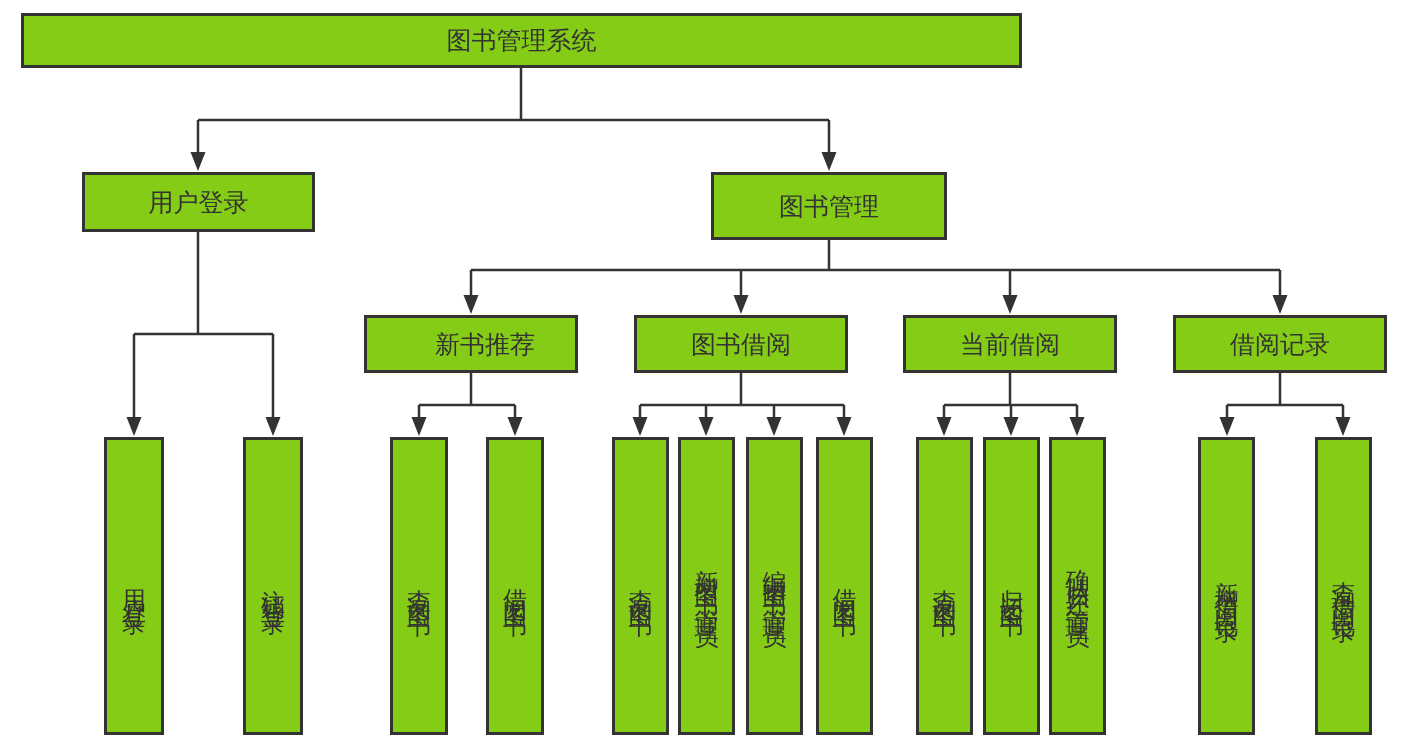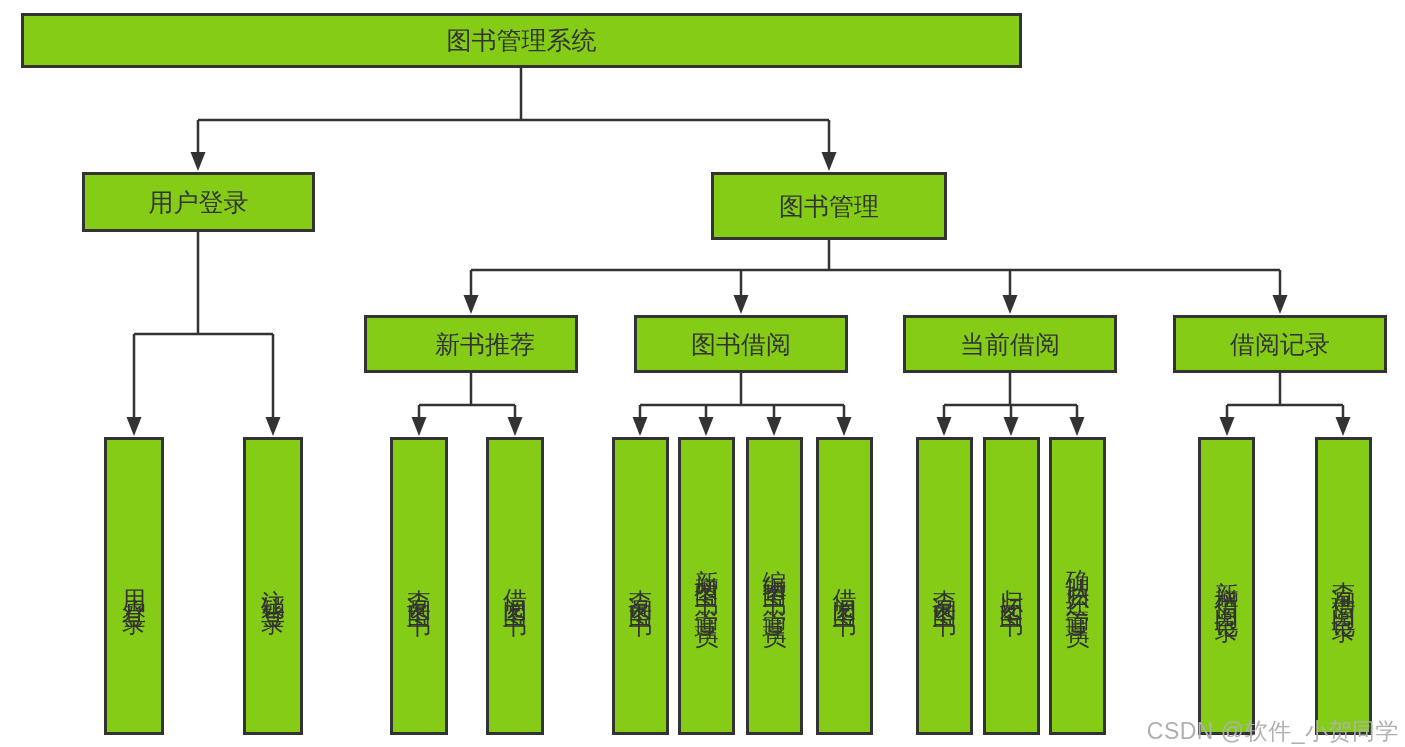--- a/index.html
+++ b/index.html
@@ -152,14 +152,13 @@
     <span class="vlabel">确认归还（管理员）</span>
   </div>
 
   <div class="node leaf" style="left:1198px; top:437px; width:57px; height:298px;">
     <span class="vlabel">新增借阅记录</span>
   </div>
   <div class="node leaf" style="left:1315px; top:437px; width:57px; height:298px;">
     <span class="vlabel">查询借阅记录</span>
   </div>
 
-  <div class="watermark">CSDN @软件_小贺同学</div>
 </div>
 
 </body></html>

